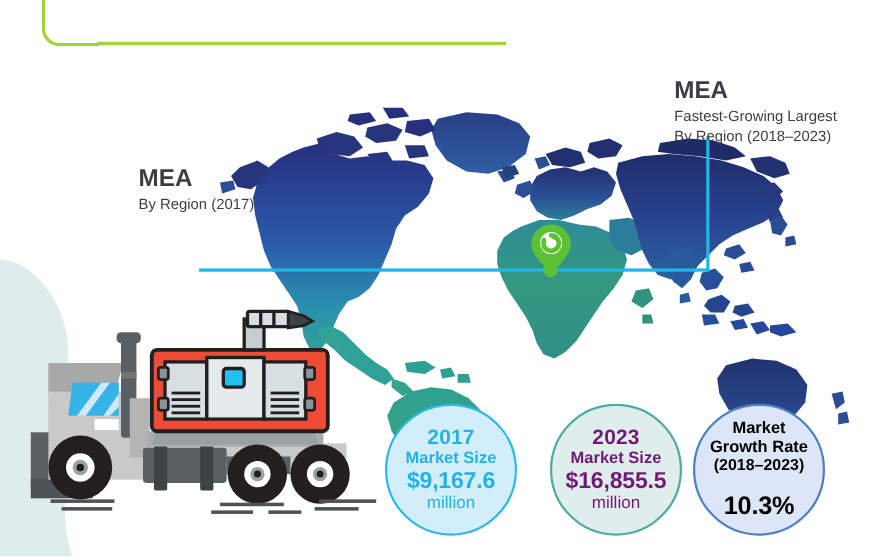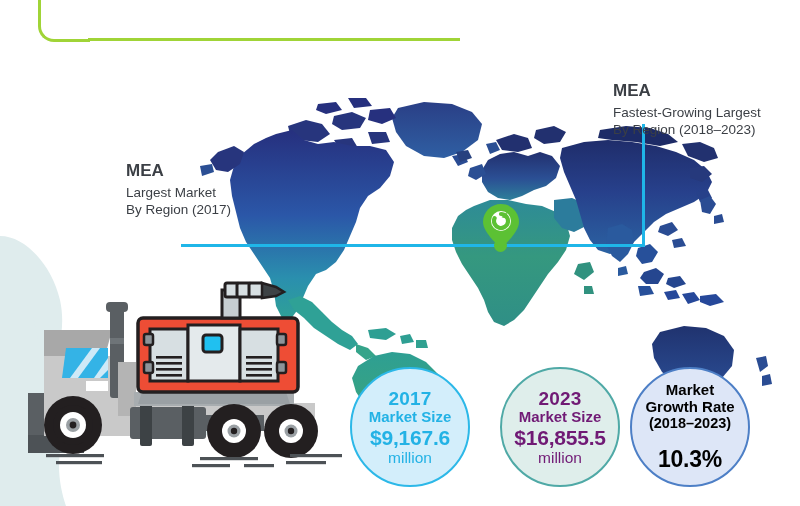--- a/index.html
+++ b/index.html
@@ -28,21 +28,21 @@
   .page-title{
     position:absolute;left:65px;top:16px;
     font-size:25px;letter-spacing:.6px;
     color:#3a6cb5;font-weight:400;
     white-space:nowrap;
   }
 
   
   .annot{position:absolute;}
   .annot .a-head{
-    font-size:17px;font-weight:bold;color:#3b3f45;line-height:1.15;margin:16px 0 3px 0;
+    font-size:22px;font-weight:bold;color:#3b3f45;line-height:1.15;margin:4px 0 3px 0;
   }
   .annot .a-line{
     font-size:13.5px;color:#3b3f45;line-height:1.32;white-space:nowrap;
   }
   #annot-left{left:126px;top:145px;}
   #annot-right{left:613px;top:65px;}
 
   
   .leader-h{
     position:absolute;left:181px;top:244px;width:464px;height:3px;background:#1fb6e8;
@@ -223,21 +223,20 @@
 
   <svg id="map-pin" viewBox="0 0 40 48" xmlns="http://www.w3.org/2000/svg">
     <path d="M20 2 C 10 2 2 10 2 20 C 2 31 20 46 20 46 C 20 46 38 31 38 20 C 38 10 30 2 20 2 Z" fill="#5cc134"></path>
     <circle cx="20" cy="19" r="10" fill="#ffffff"></circle>
     <path d="M20 12 A 7 7 0 1 1 13.6 16.2" fill="none" stroke="#5cc134" stroke-width="4.2" stroke-linecap="round"></path>
     <path d="M25.5 10.5 L27.2 17.2 L20.6 15.3 Z" fill="#5cc134"></path>
   </svg>
 
   <div class="annot" id="annot-left">
     <div class="a-head">MEA</div>
-    <div class="a-line">Largest Market</div>
     <div class="a-line">By Region (2017)</div>
   </div>
 
   <div class="annot" id="annot-right">
     <div class="a-head">MEA</div>
     <div class="a-line">Fastest-Growing Largest</div>
     <div class="a-line">By Region (2018–2023)</div>
   </div>
 
   <svg class="bg-layer" viewBox="0 0 800 506" xmlns="http://www.w3.org/2000/svg">

